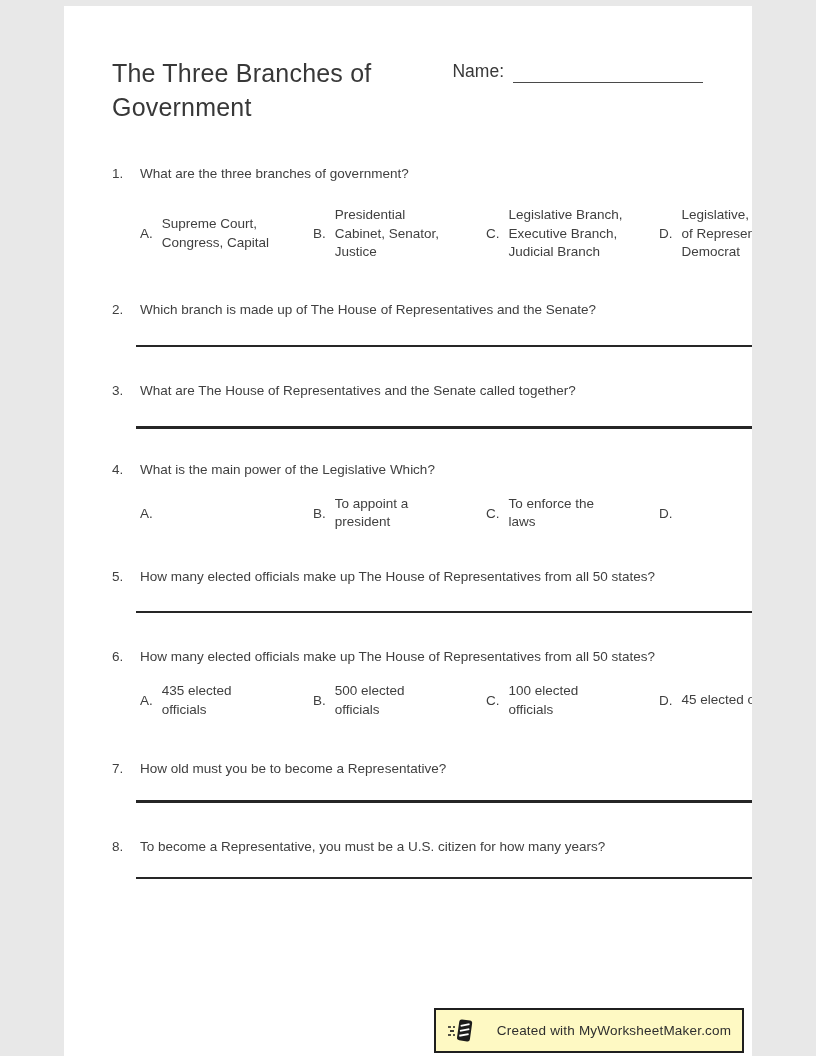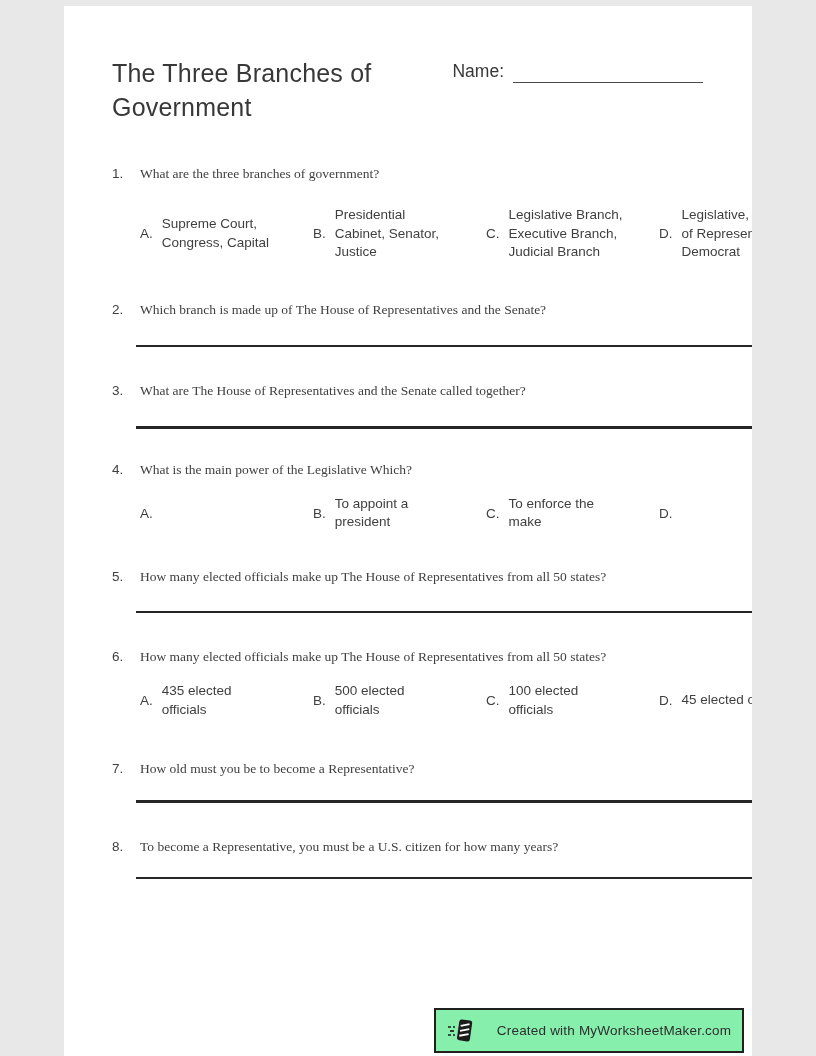--- a/index.html
+++ b/index.html
@@ -34,21 +34,21 @@
   .name-line {
     display: inline-block;
     width: 190px;
     height: 25px;
     margin-left: 9px;
     border-bottom: 1px solid #4a4a4a;
   }
   
   .q-row { display: flex; font-size: 13.5px; line-height: 16px; color: #404040; }
   .q-num { flex: none; width: 28px; }
-  .q-text { flex: 1; font-family: Liberation Serif, serif; }
+  .q-text { flex: 1; }
   .choices {
     display: grid;
     grid-template-columns: 173px 173px 173px 172px;
     align-items: center;
     margin-left: 28px;
   }
   .choice { display: flex; align-items: center; }
   .c-letter { flex: none; margin-right: 9px; font-size: 13.5px; }
   .c-text { font-size: 13.5px; line-height: 18.5px; white-space: pre-line; }
   .ans-line {
@@ -75,21 +75,21 @@
   .mt-q8 { margin-top: 36px; }
   .mt-l8 { margin-top: 22px; }
   
   .footer {
     position: absolute;
     right: 8px;
     bottom: 9px;
     width: 310px;
     height: 45px;
     border: 2px solid #1f1f1f;
-    background: #86efac;
+    background: #fef9c3;
     display: flex;
     align-items: center;
     justify-content: center;
     gap: 22px;
   }
   .footer-text { font-size: 13.5px; color: #2e2e2e; letter-spacing: 0.2px; }
   .logo { flex: none; display: inline-flex; }
 </style>
 </head>
 <body>
@@ -156,21 +156,21 @@
         <span class="c-letter">A.</span>
       </div>
       <div class="choice">
         <span class="c-letter">B.</span>
         <span class="c-text">To appoint a
 president</span>
       </div>
       <div class="choice">
         <span class="c-letter">C.</span>
         <span class="c-text">To enforce the
-make</span>
+laws</span>
       </div>
       <div class="choice">
         <span class="c-letter">D.</span>
       </div>
     </div>
 
     <div class="q-row mt-q5">
       <span class="q-num">5.</span>
       <span class="q-text">How many elected officials make up The House of Representatives from all 50 states?</span>
     </div>

